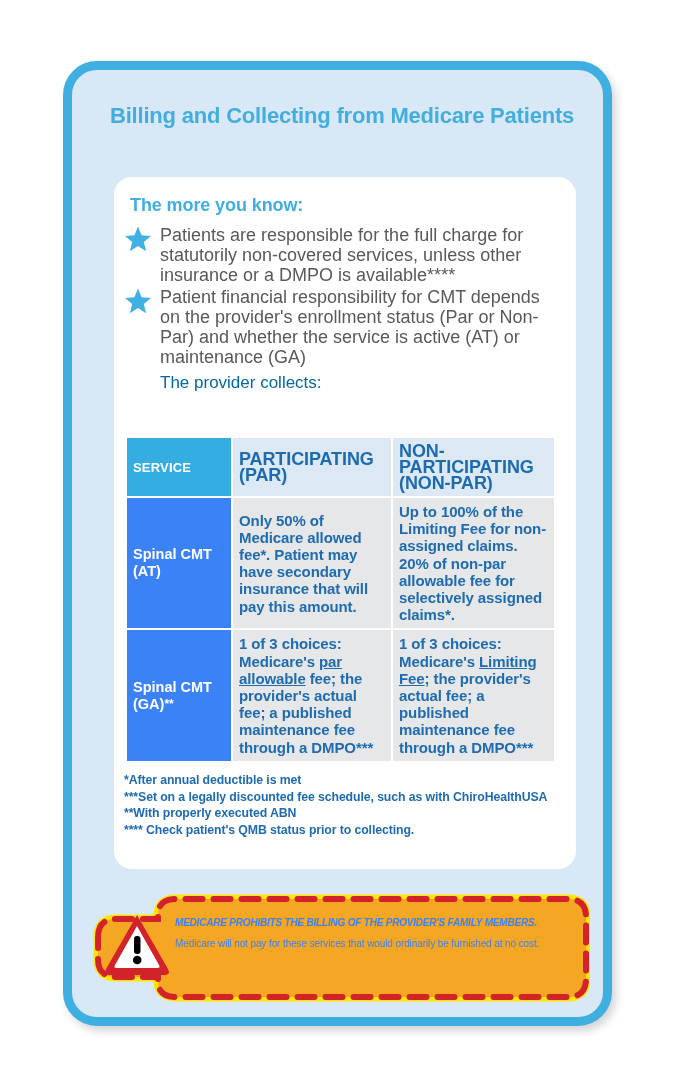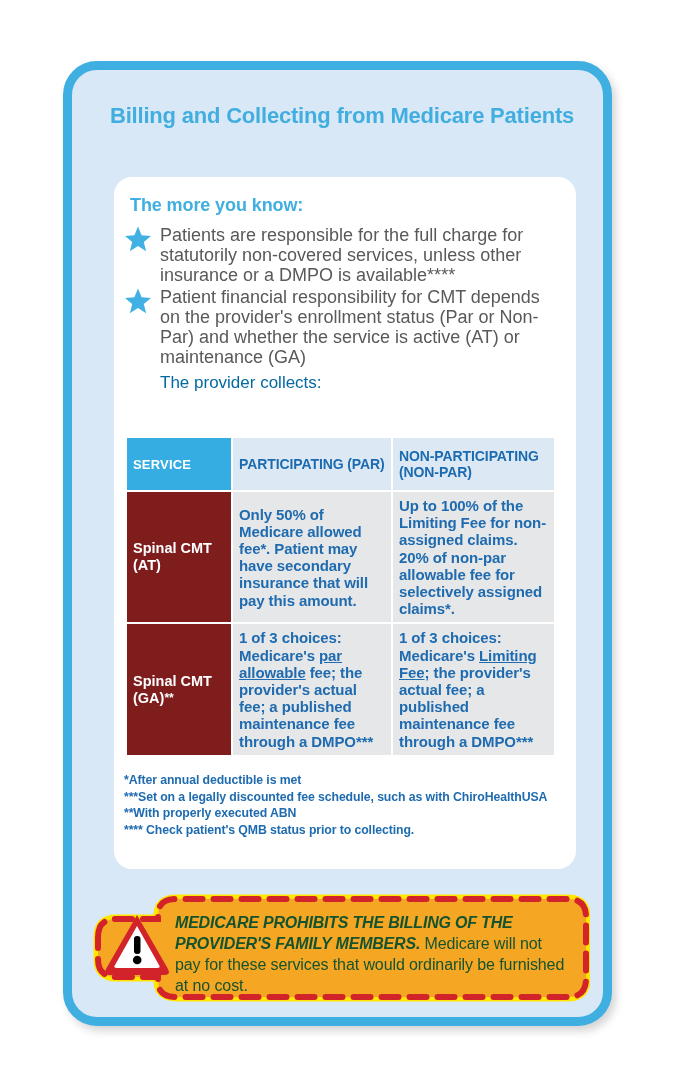--- a/index.html
+++ b/index.html
@@ -110,27 +110,27 @@
     color:#FFFFFF;
     font-weight:bold;
     font-size:13px;
     letter-spacing:0.2px;
     height:52px;
   }
   .th-col{
     background:#DCE9F4;
     color:#1C6BB0;
     font-weight:bold;
-    font-size:14px;
+    font-size:18px;
     line-height:16px;
     letter-spacing:-0.1px;
     height:52px;
   }
   .td-svc{
-    background:#7f1d1d;
+    background:#3b82f6;
     color:#FFFFFF;
     font-weight:bold;
     font-size:14.5px;
     line-height:17px;
   }
   .td-cell{
     background:#E6E7E8;
     color:#1F6BB0;
     font-weight:bold;
     font-size:15px;
@@ -158,22 +158,22 @@
     position:absolute;
     left:90px; top:893px;
     width:500px; height:112px;
   }
   .warn-wrap svg{display:block;}
 
   .warn-text{
     position:absolute;
     left:175px; top:912px;
     width:390px;
-    color:#14532d;
-    font-size:16px;
+    color:#3b82f6;
+    font-size:10px;
     line-height:21px;
     letter-spacing:-0.1px;
   }
   .warn-text .strong{
     font-weight:bold;
     font-style:italic;
     letter-spacing:-0.2px;
   }
 </style>
 </head>

